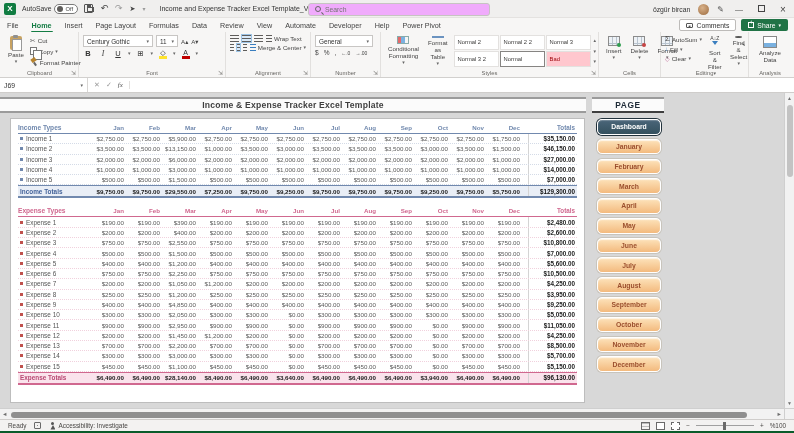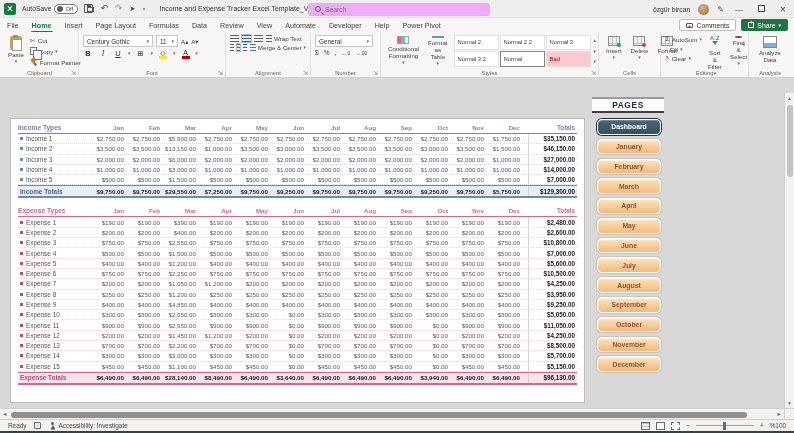--- a/index.html
+++ b/index.html
@@ -408,24 +408,39 @@
       <div class="bigbtn">
         <span class="anal-ic"></span>
         <span>Analyze Data</span>
       </div>
       <span class="glabel">Analysis</span>
     </div>
 
     <span class="collapse">⌄</span>
   </div>
 
+  <div class="fbar">
+    <div class="namebox">
+      <input type="text" value="J69" style="">
+      <span class="caret">▾</span>
+    </div>
+    <div class="fxbtns">
+      <span>✕</span>
+      <span>✓</span>
+      <span class="fx">fx</span>
+    </div>
+    <div style="flex:1;height:100%;background:#fff"></div>
+  </div>
 
   <div class="sheet">
+    <div class="sheet-titleband">
+      <span class="sheet-title">Income &amp; Expense Tracker Excel Template</span>
+    </div>
     <div class="pagesband">
-      <span class="pages-title">PAGES</span>
+      <span class="pages-title">PAGE</span>
     </div>
 
     <div class="card">
 
       <div class="tsection income">
         <div class="trow thead">
           <div class="c-label">Income Types</div>
           <div class="mwrap">
             
           <div class="c-m">Jan</div><div class="c-m">Feb</div><div class="c-m">Mar</div><div class="c-m">Apr</div><div class="c-m">May</div><div class="c-m">Jun</div><div class="c-m">Jul</div><div class="c-m">Aug</div><div class="c-m">Sep</div><div class="c-m">Oct</div><div class="c-m">Nov</div><div class="c-m">Dec</div></div>

